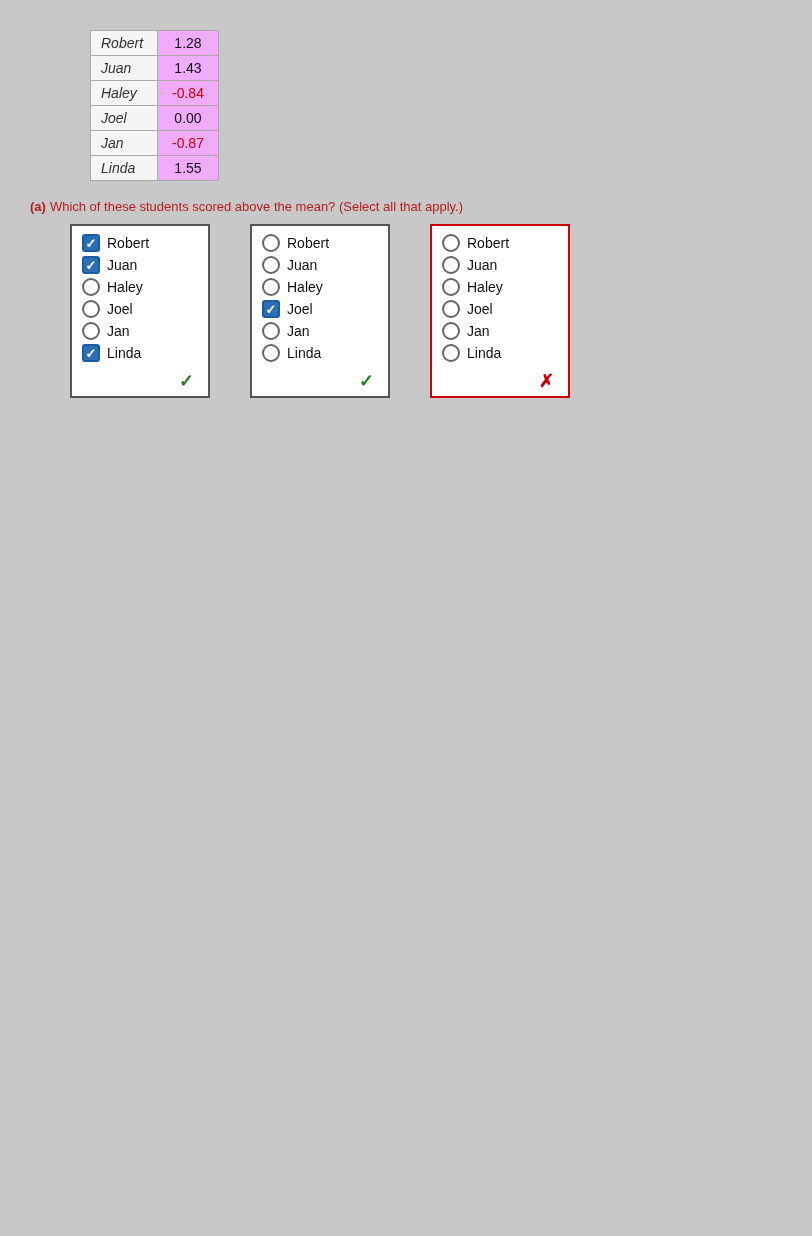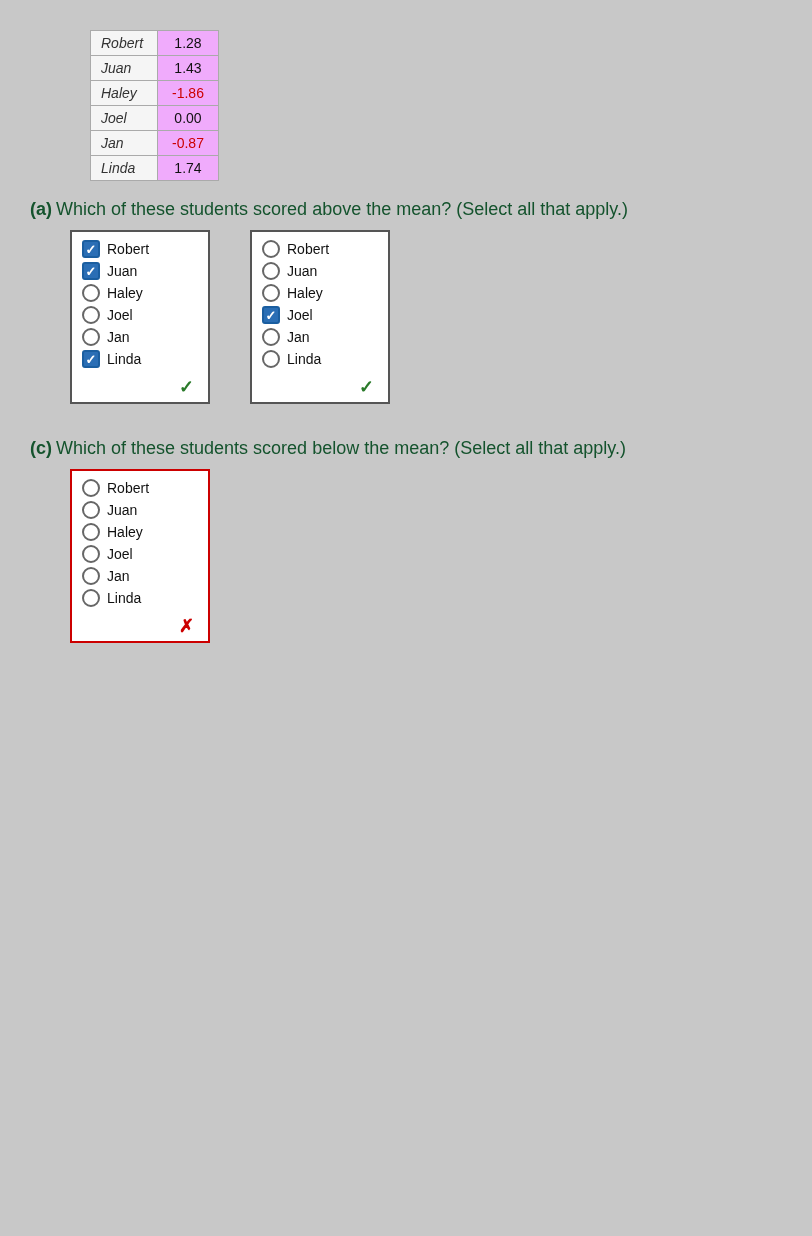--- a/index.html
+++ b/index.html
@@ -39,24 +39,24 @@
       text-align: left;
       padding-left: 10px;
       font-style: italic;
       color: #333;
       background: #f5f5f5;
     }
     .negative { color: #c00; }
 
     
     .question {
-      font-size: 18px;
+      font-size: 13px;
       margin-bottom: 10px;
       margin-top: 18px;
-      color: #14532d;
+      color: #b91c1c;
     }
     .question span.part {
       font-weight: bold;
       margin-right: 4px;
     }
 
     
     .answer-box {
       display: inline-block;
       border: 1px solid #aaa;
@@ -132,33 +132,33 @@
       <tr>
       <td>Robert</td>
       <td class="">1.28</td>
     </tr>
       <tr>
       <td>Juan</td>
       <td class="">1.43</td>
     </tr>
       <tr>
       <td>Haley</td>
-      <td class="negative">-1.86</td>
+      <td class="negative">-0.84</td>
     </tr>
       <tr>
       <td>Joel</td>
       <td class="">0.00</td>
     </tr>
       <tr>
       <td>Jan</td>
       <td class="negative">-0.87</td>
     </tr>
       <tr>
       <td>Linda</td>
-      <td class="">1.74</td>
+      <td class="">1.55</td>
     </tr>
     </tbody>
 </table>
 
 <div id="questions-container"><div class="question"><span class="part">(a)</span><span>Which of these students scored above the mean? (Select all that apply.)</span></div><div class="answer-box correct-border"><div class="checkbox-row">
         <span class="checkbox checked-blue"></span>
         <span>Robert</span>
       </div><div class="checkbox-row">
         <span class="checkbox checked-blue"></span>
         <span>Juan</span>
@@ -189,21 +189,21 @@
         <span class="checkbox checked-blue"></span>
         <span>Joel</span>
       </div><div class="checkbox-row">
         <span class="checkbox"></span>
         <span>Jan</span>
       </div><div class="checkbox-row">
         <span class="checkbox"></span>
         <span>Linda</span>
       </div><div class="submit-check">
         <span class="check-mark-green">✓</span>
-      </div></div><div class="question"><span class="part">(c)</span><span>Which of these students scored below the mean? (Select all that apply.)</span></div><div class="answer-box incorrect-border"><div class="checkbox-row">
+      </div></div><div class="answer-box incorrect-border"><div class="checkbox-row">
         <span class="checkbox"></span>
         <span>Robert</span>
       </div><div class="checkbox-row">
         <span class="checkbox"></span>
         <span>Juan</span>
       </div><div class="checkbox-row">
         <span class="checkbox"></span>
         <span>Haley</span>
       </div><div class="checkbox-row">
         <span class="checkbox"></span>

